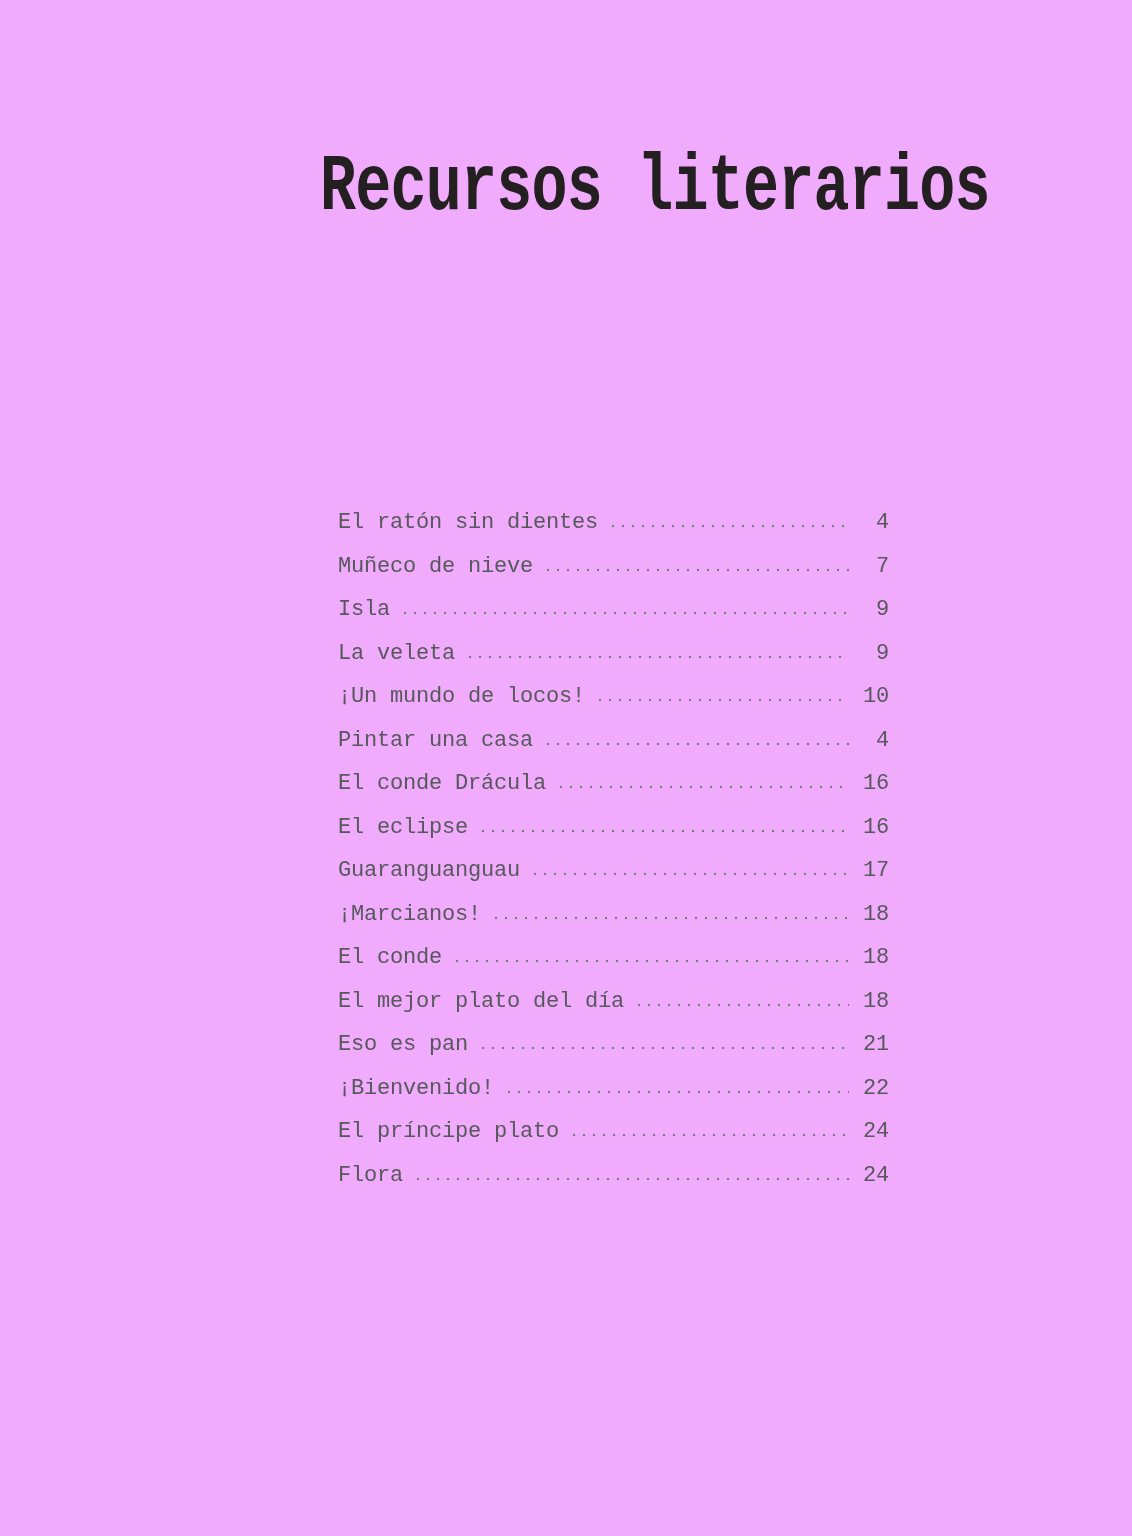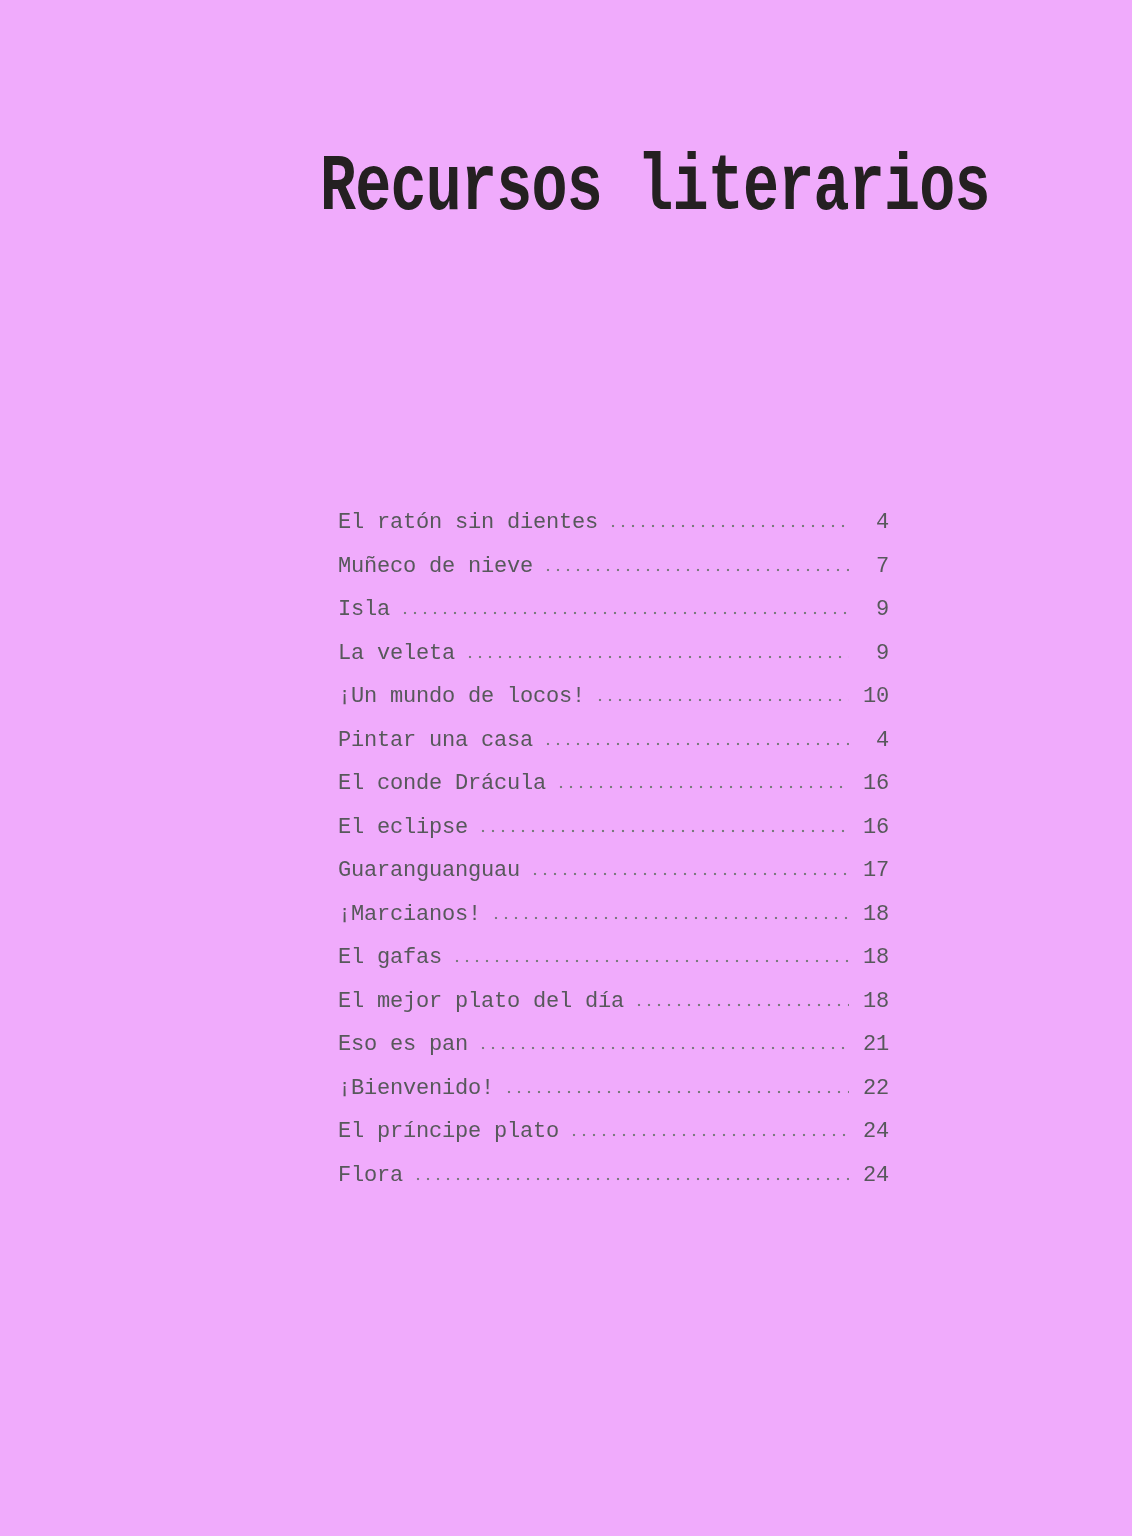--- a/index.html
+++ b/index.html
@@ -135,21 +135,21 @@
       <span class="pagenum">17</span>
     </li>
 
     <li class="row">
       <span class="label">¡Marcianos!</span>
       <span class="leader"></span>
       <span class="pagenum">18</span>
     </li>
 
     <li class="row">
-      <span class="label">El gafas</span>
+      <span class="label">El conde</span>
       <span class="leader"></span>
       <span class="pagenum">18</span>
     </li>
 
     <li class="row">
       <span class="label">El mejor plato del día</span>
       <span class="leader"></span>
       <span class="pagenum">18</span>
     </li>
 

